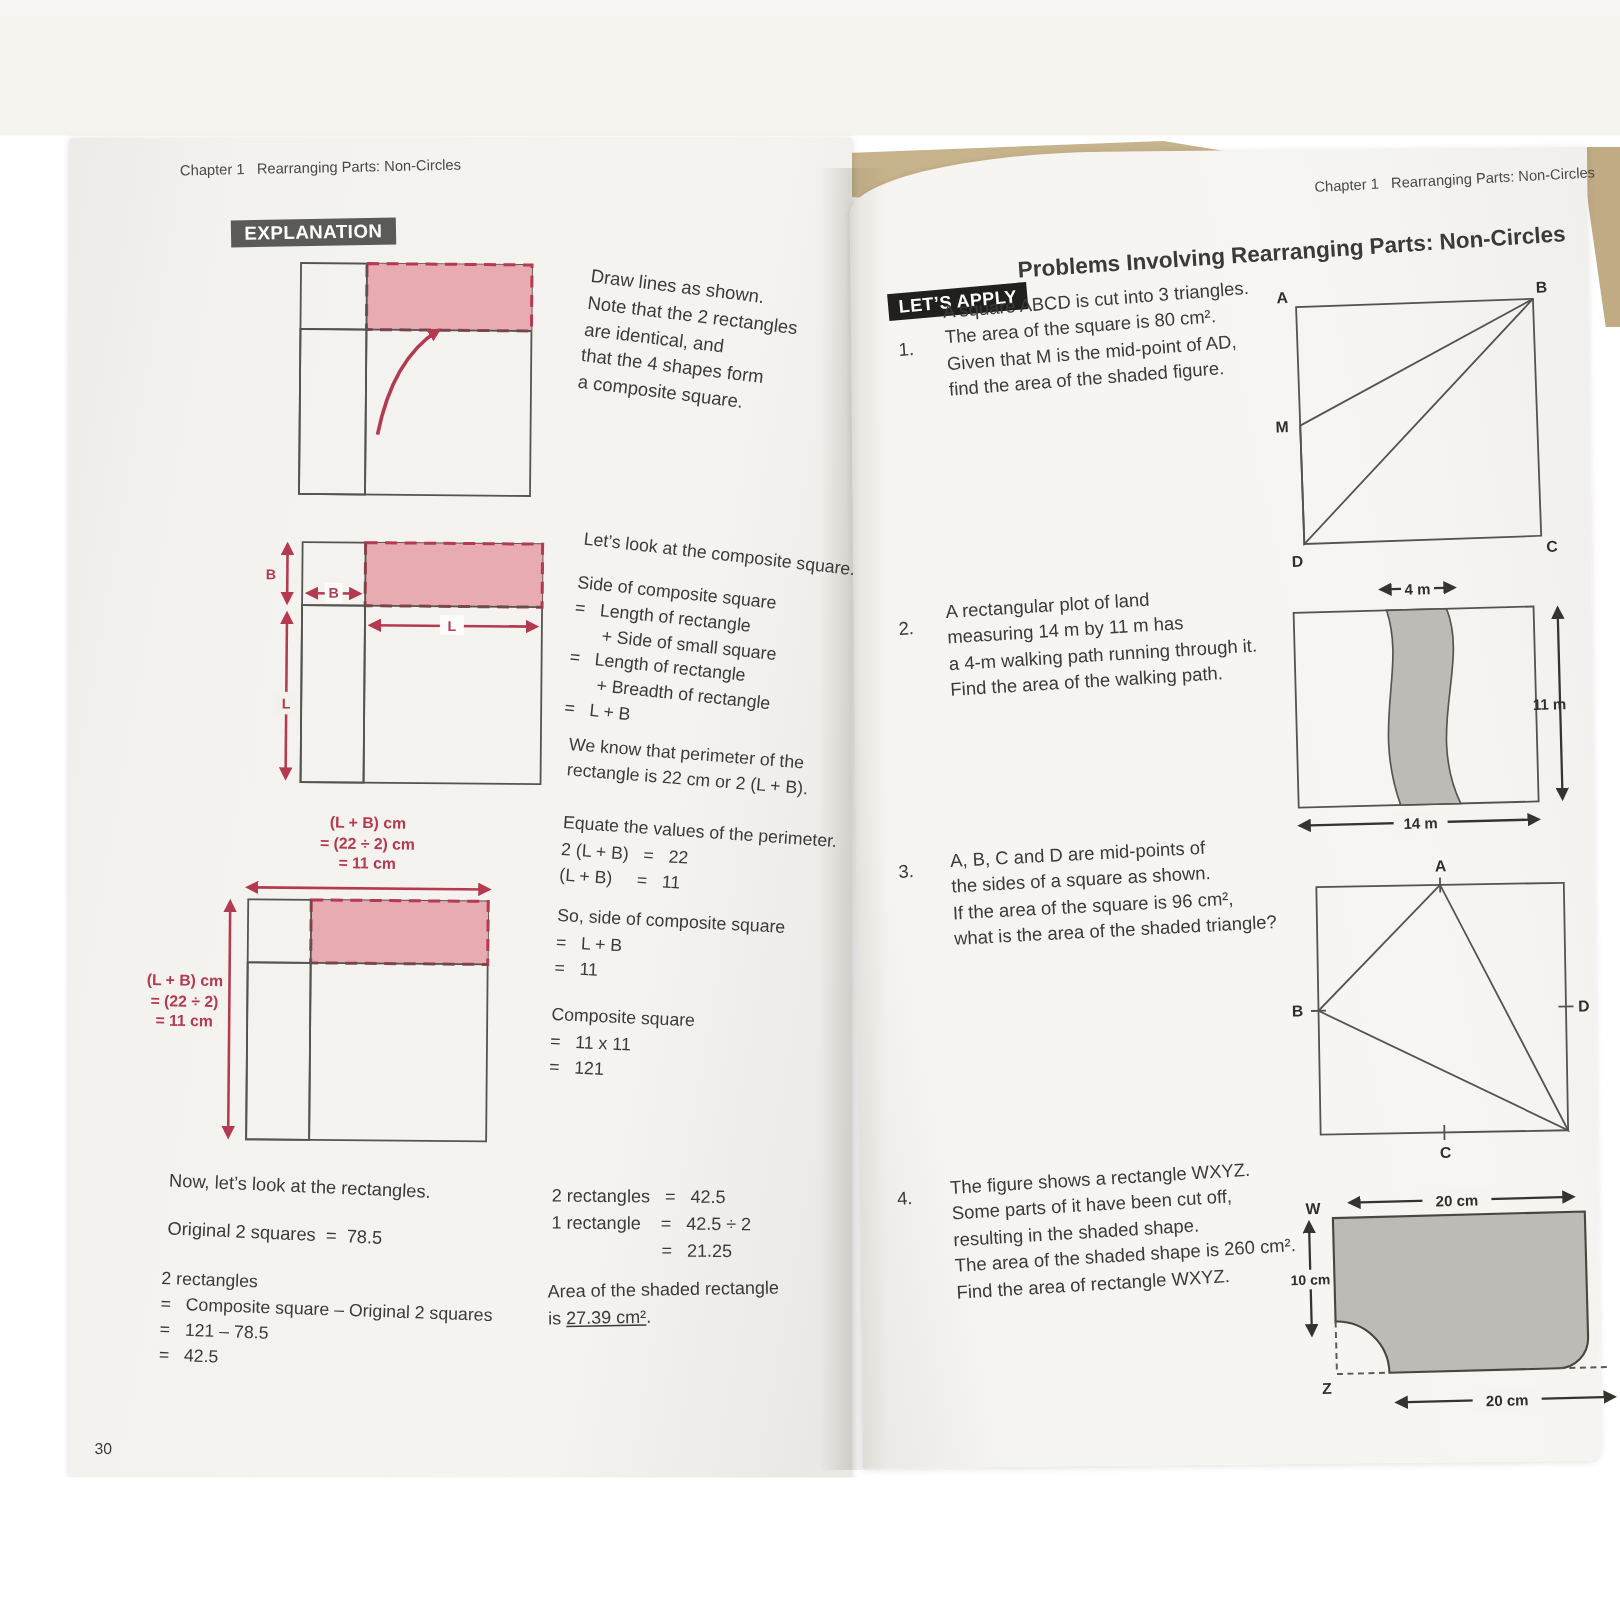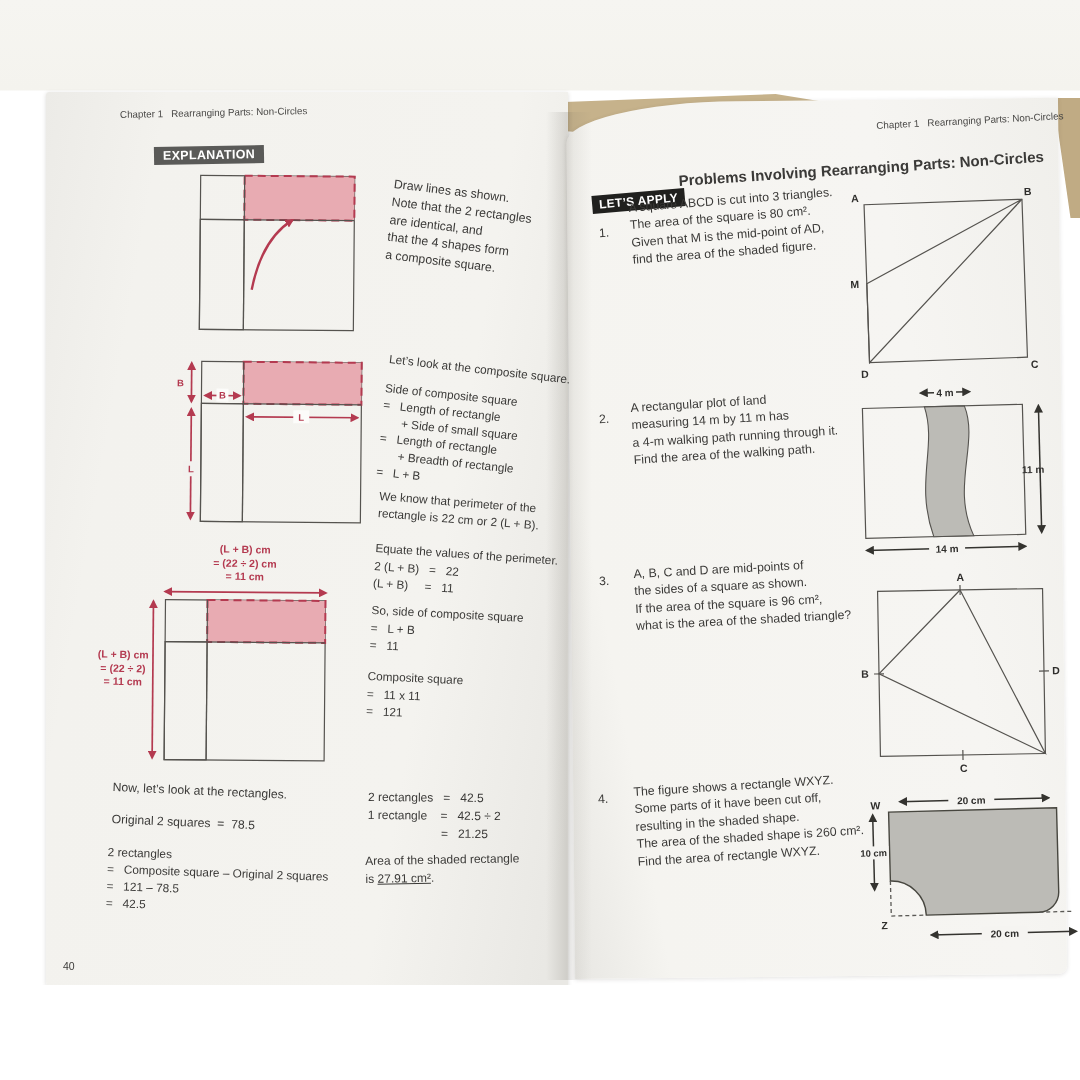--- a/index.html
+++ b/index.html
@@ -149,24 +149,24 @@
 =   Composite square – Original 2 squares
 =   121 – 78.5
 =   42.5</div>
 
   <div class="txt ml" style="left:368px;top:788px;width:200px;font-size:12px;line-height:1.5;transform:rotate(0.5deg);transform-origin:left top;">2 rectangles   =   42.5
 1 rectangle    =   42.5 ÷ 2
                       =   21.25</div>
 
   <div class="txt" style="left:365px;top:852px;width:200px;font-size:12px;line-height:1.5;transform:rotate(-1deg);transform-origin:left top;">
     <span class="ml">Area of the shaded rectangle</span><br>
-    <span>is </span><span style="text-decoration:underline;">27.91 cm²</span><span>.</span>
+    <span>is </span><span style="text-decoration:underline;">27.39 cm²</span><span>.</span>
   </div>
 
-  <div class="txt" style="left:63px;top:960px;font-size:10.5px;">40</div>
+  <div class="txt" style="left:63px;top:960px;font-size:10.5px;">30</div>
 
   <div class="txt nw" style="left:876px;top:120px;font-size:9.8px;color:#4a4947;transform:rotate(-3deg);transform-origin:left top;">Chapter 1   Rearranging Parts: Non-Circles</div>
 
   <div class="badge" style="left:592px;top:192px;background:#20201e;font-size:12px;padding:2px 7px;transform:rotate(-5deg);">LET’S APPLY</div>
 
   <div class="txt nw" style="left:678px;top:172px;font-size:15px;font-weight:bold;transform:rotate(-3.8deg);transform-origin:left top;">Problems Involving Rearranging Parts: Non-Circles</div>
 
   <div class="txt" style="left:599px;top:226px;font-size:12.3px;transform:rotate(-4deg);">1.</div>
   <div class="txt ml" style="left:628px;top:200px;width:245px;font-size:12.3px;line-height:1.42;transform:rotate(-4.5deg);transform-origin:left top;">A square ABCD is cut into 3 triangles.
 The area of the square is 80 cm².

